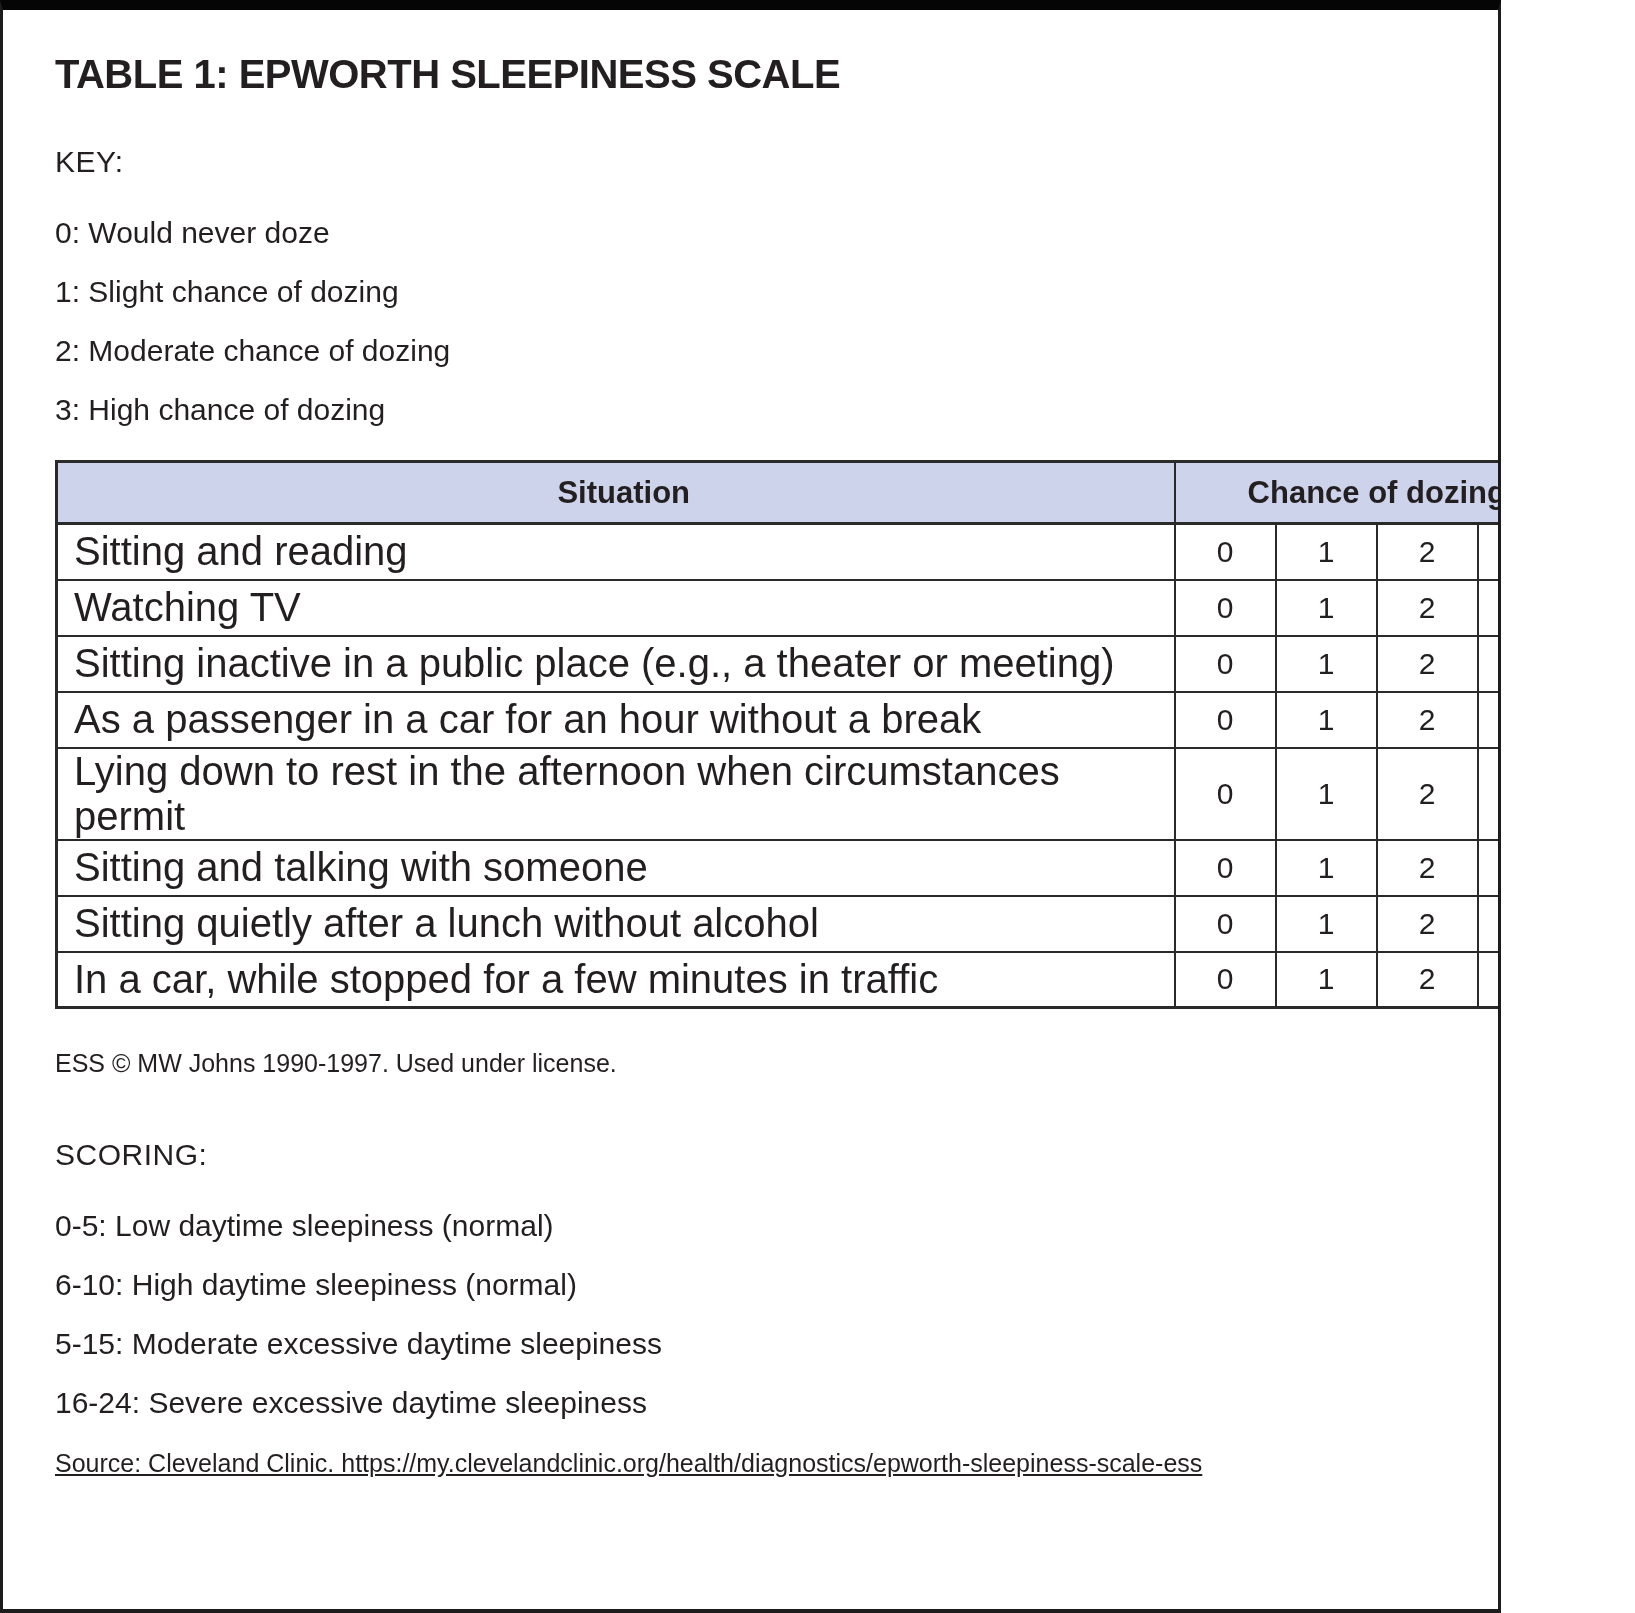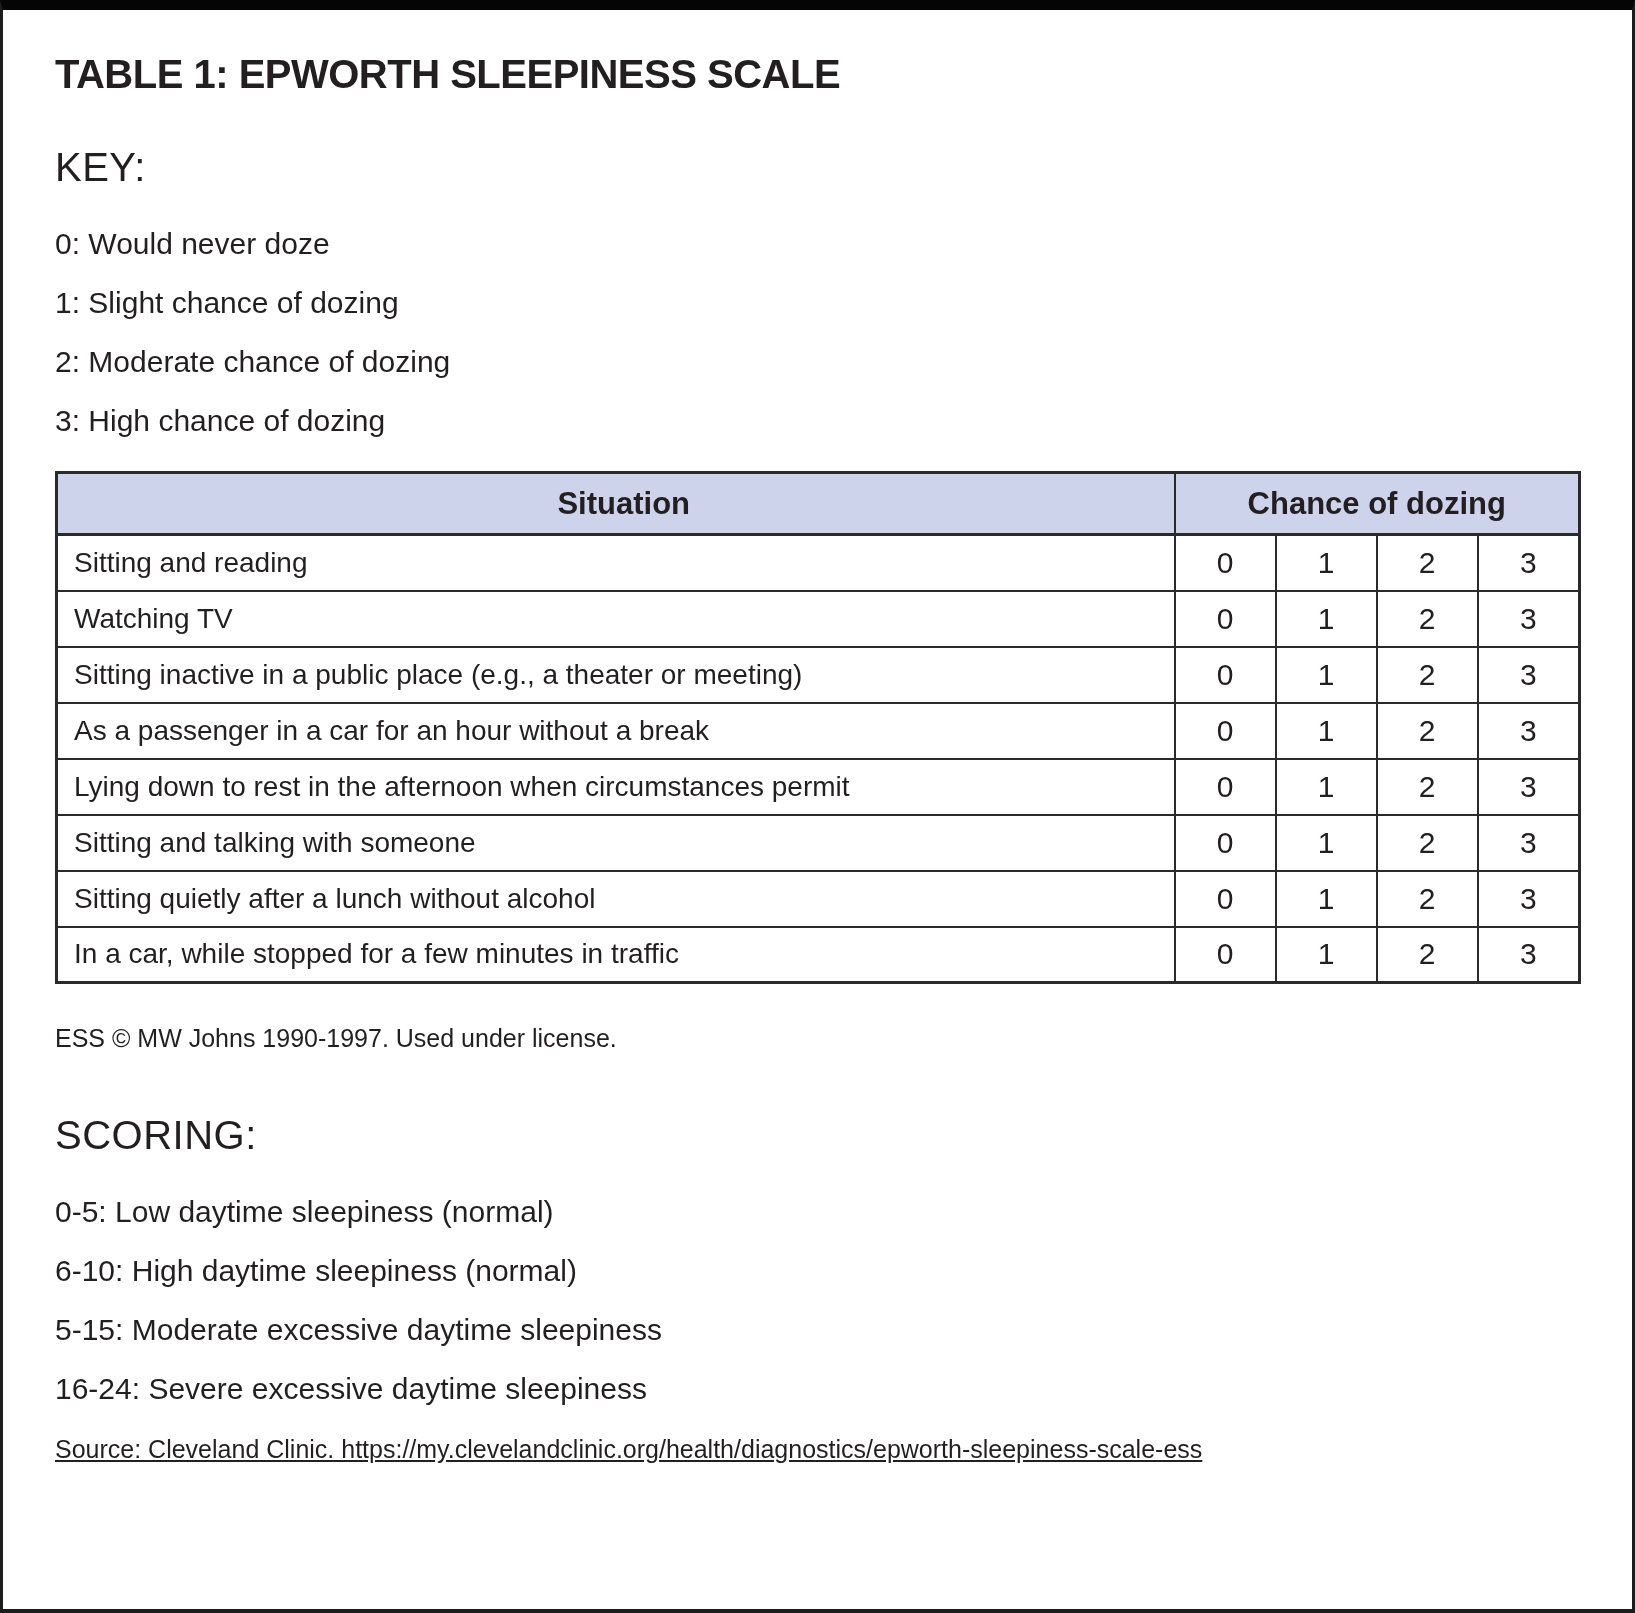--- a/index.html
+++ b/index.html
@@ -4,39 +4,39 @@
 <style>
   * { margin: 0; padding: 0; box-sizing: border-box; }
   html, body {
     width: 1635px;
     background: #ffffff;
     font-family: "Liberation Sans", sans-serif;
     color: #231f20;
   }
   .page {
     position: relative;
-    width: 1635px;
+    width: 1501px;
     height: 1613px;
     background: #ffffff;
     border-left: 3px solid #1c1c1c;
     border-right: 3px solid #1c1c1c;
     border-bottom: 4px solid #1c1c1c;
     border-top: 10px solid #050505;
     padding: 42px 55px 40px 52px;
     overflow: hidden;
   }
   .doc-title {
     font-size: 40px;
     font-weight: bold;
     letter-spacing: -0.5px;
     color: #231f20;
     margin-bottom: 48px;
   }
   .key-heading, .scoring-heading {
-    font-size: 40px;
+    font-size: 30px;
     font-weight: 400;
     letter-spacing: 0.5px;
     margin-bottom: 38px;
   }
   .key-item, .scoring-item {
     font-size: 30px;
     font-weight: 400;
     margin-bottom: 27px;
     line-height: 32px;
   }
@@ -58,21 +58,21 @@
     font-size: 31px;
     font-weight: bold;
     border-bottom: 3px solid #2a2a2a;
   }
   th.situation-head {
     text-align: center;
     padding-left: 16px;
   }
   th.chance-head { text-align: center; }
   td.situation-cell {
-    font-size: 28px;
+    font-size: 40px;
     height: 56px;
     text-align: left;
     padding-left: 16px;
   }
   td.score-cell {
     font-size: 30px;
     text-align: center;
   }
   .source-block {
     margin-top: 36px;

